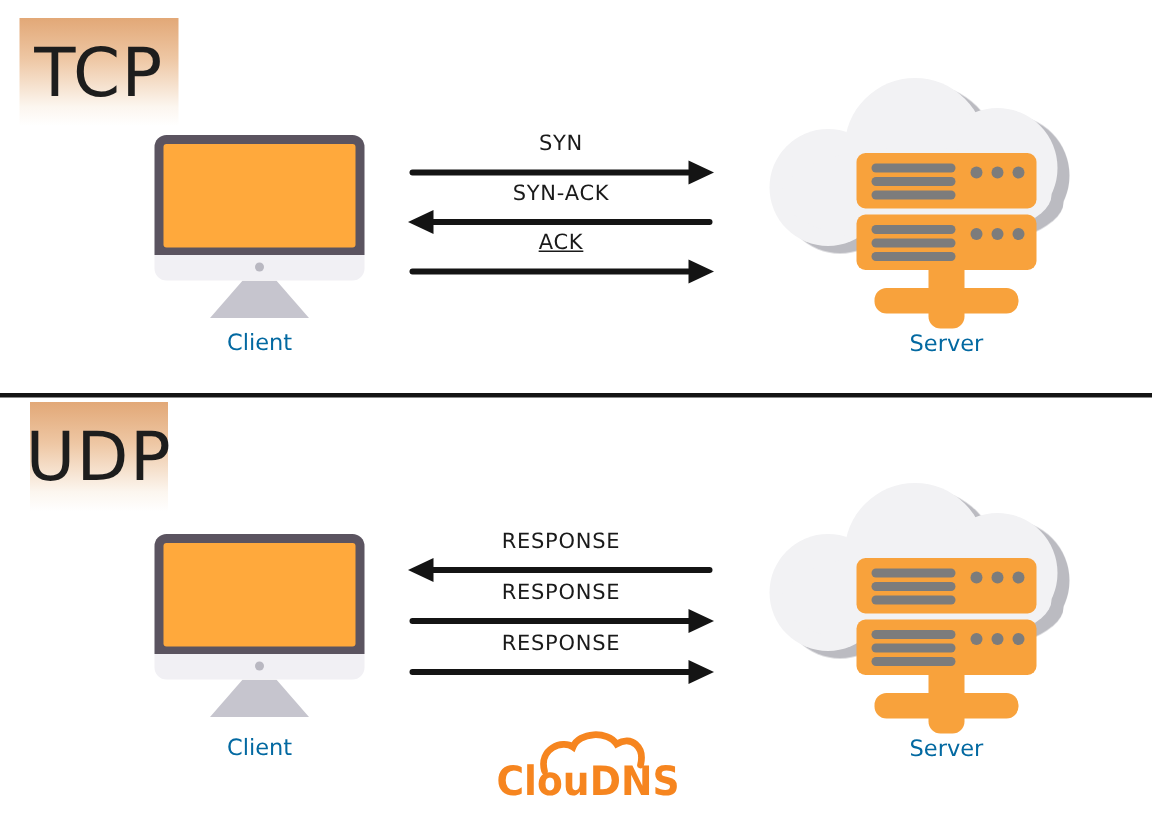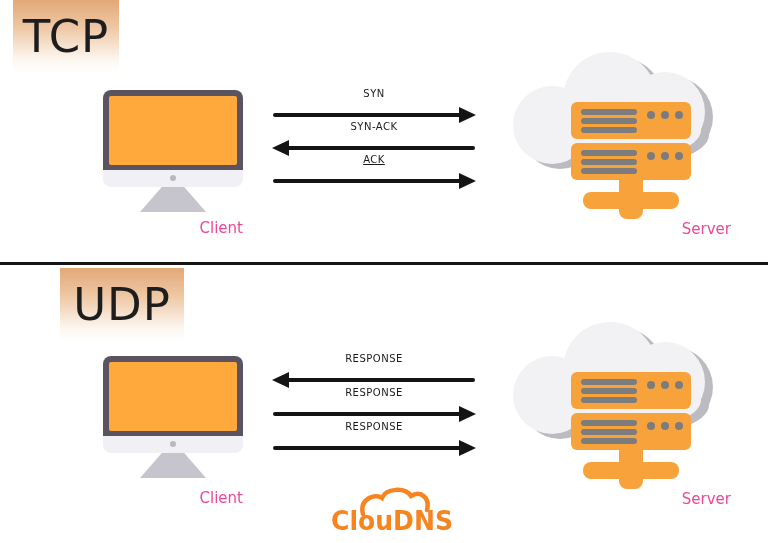--- a/index.html
+++ b/index.html
@@ -7,35 +7,35 @@
     position:relative; width:768px; height:543px; background:#ffffff;
     overflow:hidden; font-family:"DejaVu Sans","Liberation Sans",sans-serif;
   }
 
   
   .proto-title {
     position:absolute; display:flex; align-items:center; justify-content:center;
     font-size:45px; color:#1d1d1d; letter-spacing:1px;
     background:linear-gradient(180deg, var(--grad-top,#E2A877) 0%, #eec7a4 38%, #fcf6ef 82%, #ffffff 100%);
   }
-  .proto-title.tcp { left:13px; top:0; width:106px; height:72px; }
-  .proto-title.udp { left:20px; top:268px; width:124px; height:73px;margin-left:40px; }
+  .proto-title.tcp { left:13px; top:12px; width:106px; height:72px; }
+  .proto-title.udp { left:20px; top:268px; width:92px; height:73px; }
 
   
   .monitor { position:absolute; width:140px; }
   .bezel { height:80px; background:var(--bezel,#5B5460); border-radius:8px 8px 0 0; padding:6px 6px 5px; box-sizing:border-box; }
   .screen { width:100%; height:100%; background:var(--screen-orange,#FFA93C); border-radius:2px; }
   .chin { height:17px; background:var(--chin,#F1F0F4); border-radius:0 0 8px 8px; position:relative; }
   .chin-dot { position:absolute; left:50%; top:5px; width:6px; height:6px; margin-left:-3px; border-radius:50%; background:#b9b8c1; }
   .stand { width:66px; height:25px; margin:0 auto; background:var(--stand,#C6C5CE); clip-path:polygon(33% 0, 67% 0, 100% 100%, 0 100%); }
 
-  .node-label { position:absolute; font-size:15px; color:#ec4899; text-align:right; }
+  .node-label { position:absolute; font-size:15px; color:#0369a1; text-align:center; }
 
   
-  .msg-label { position:absolute; left:272px; width:204px; text-align:center; font-size:10px; color:#1a1a1a; letter-spacing:.5px; }
+  .msg-label { position:absolute; left:272px; width:204px; text-align:center; font-size:14px; color:#1a1a1a; letter-spacing:.5px; }
   .arrow { position:absolute; left:272px; width:204px; height:16px; }
   .arrow .shaft { position:absolute; top:6px; height:4px; background:var(--arrow-ink,#141414); border-radius:2px; left:1px; right:15px; }
   .arrow .head { position:absolute; top:0; right:0; width:0; height:0;
     border-top:8px solid transparent; border-bottom:8px solid transparent;
     border-left:17px solid var(--arrow-ink,#141414); }
   .arrow[data-dir="left"] .shaft { left:15px; right:1px; }
   .arrow[data-dir="left"] .head { right:auto; left:0; border-left:none;
     border-right:17px solid var(--arrow-ink,#141414); }
 
   

